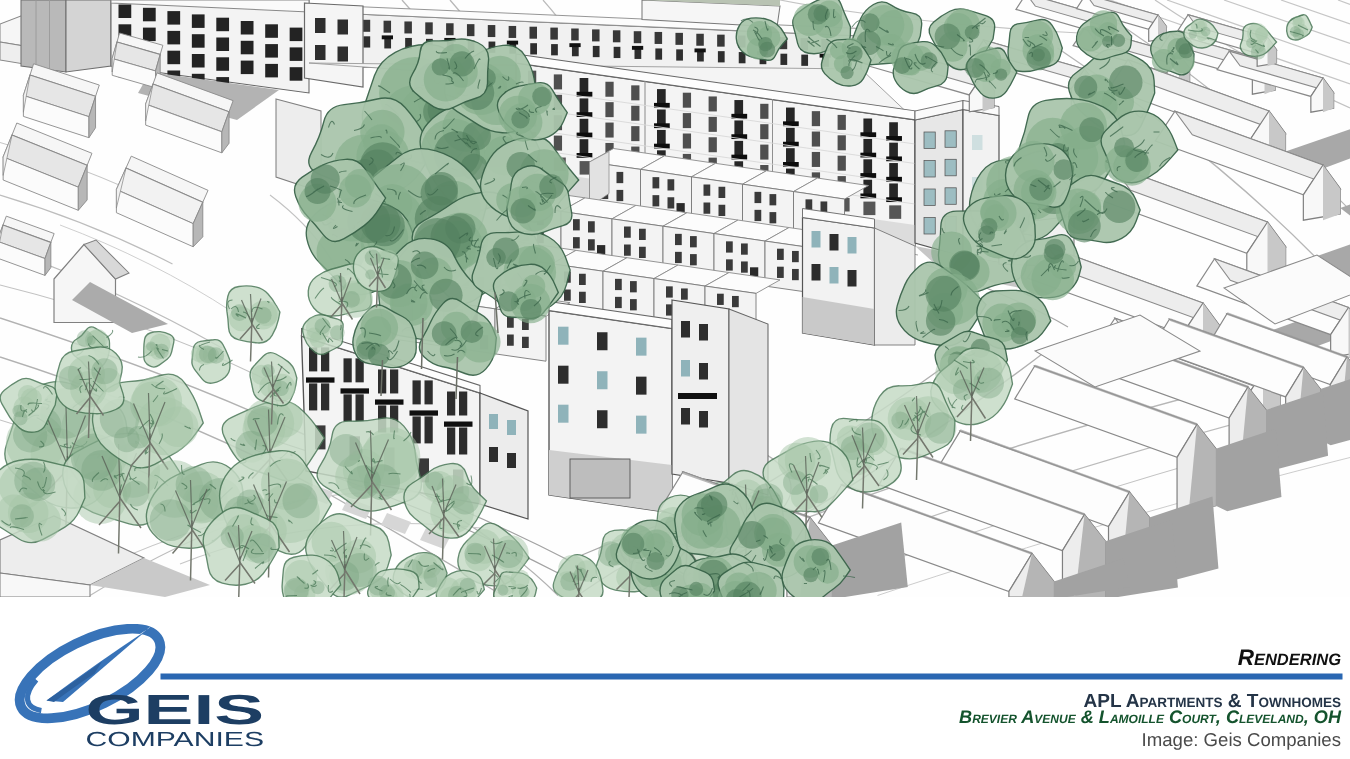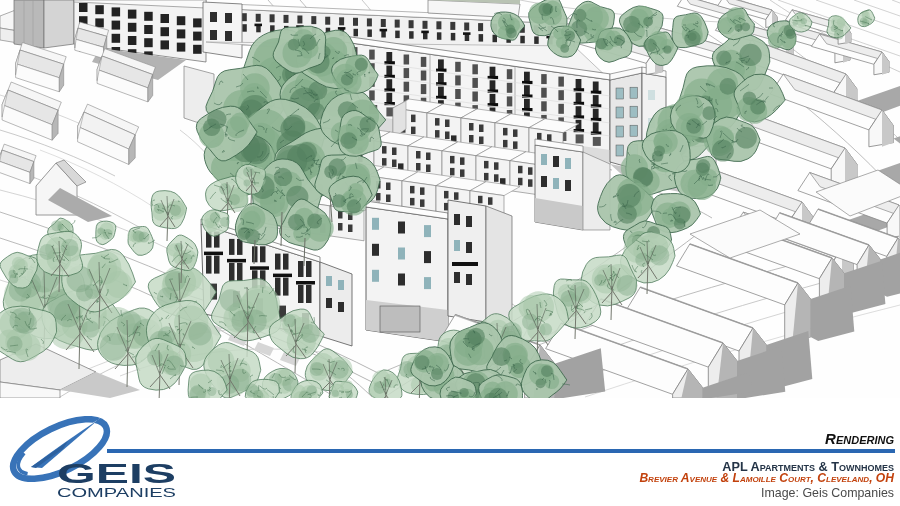--- a/index.html
+++ b/index.html
@@ -1326,15 +1326,15 @@
   </g>
   <path d="M 21,51 Q 56,25 91,3 L 93,1 Q 66,24 33,53 Z" fill="#ffffff"></path>
   <path d="M 23,51 Q 58,25 90,4 Q 68,23 34,52 Z" fill="#3873b8"></path>
   <path d="M 23,51 Q 45,36 60,25 L 55,33 Q 40,43 28,52 Z" fill="#2d619f"></path>
   <text x="49" y="66.5" fill="#1d3e63" font-size="28" font-weight="bold" textLength="119" lengthAdjust="spacingAndGlyphs">GEIS</text>
   <text x="49" y="81" fill="#1d3e63" font-size="13.5" textLength="119" lengthAdjust="spacingAndGlyphs">COMPANIES</text>
 </svg>
 
 <div class="cap" style="right:6px;top:430px;font-size:15px;font-style:italic;font-weight:bold;font-variant:small-caps;color:#111;">Rendering</div>
 <div class="cap" style="right:6px;top:448px;font-size:12.7px;font-weight:bold;font-variant:small-caps;color:#243447;margin-top:12px;">APL Apartments &amp; Townhomes</div>
-<div class="cap" style="right:6px;top:470.5px;font-size:12.1px;font-style:italic;font-weight:bold;font-variant:small-caps;color:#c2410c;">Brevier Avenue &amp; Lamoille Court, Cleveland, OH</div>
+<div class="cap" style="right:6px;top:470.5px;font-size:12.1px;font-style:italic;font-weight:bold;font-variant:small-caps;color:#14532d;">Brevier Avenue &amp; Lamoille Court, Cleveland, OH</div>
 <div class="cap" style="right:6px;top:486px;font-size:12.4px;color:#4a4a4a;margin-left:40px;">Image: Geis Companies</div>
 </div>
 
 </body></html>

